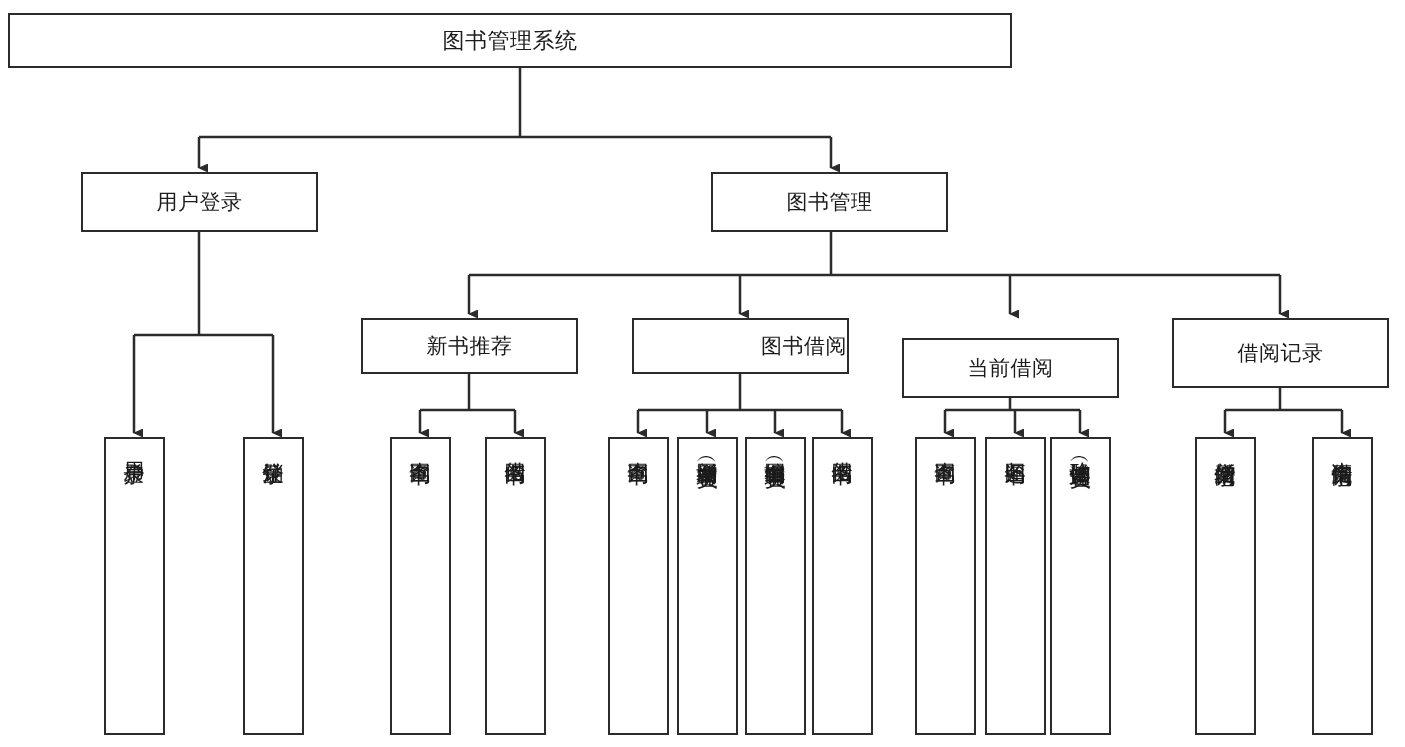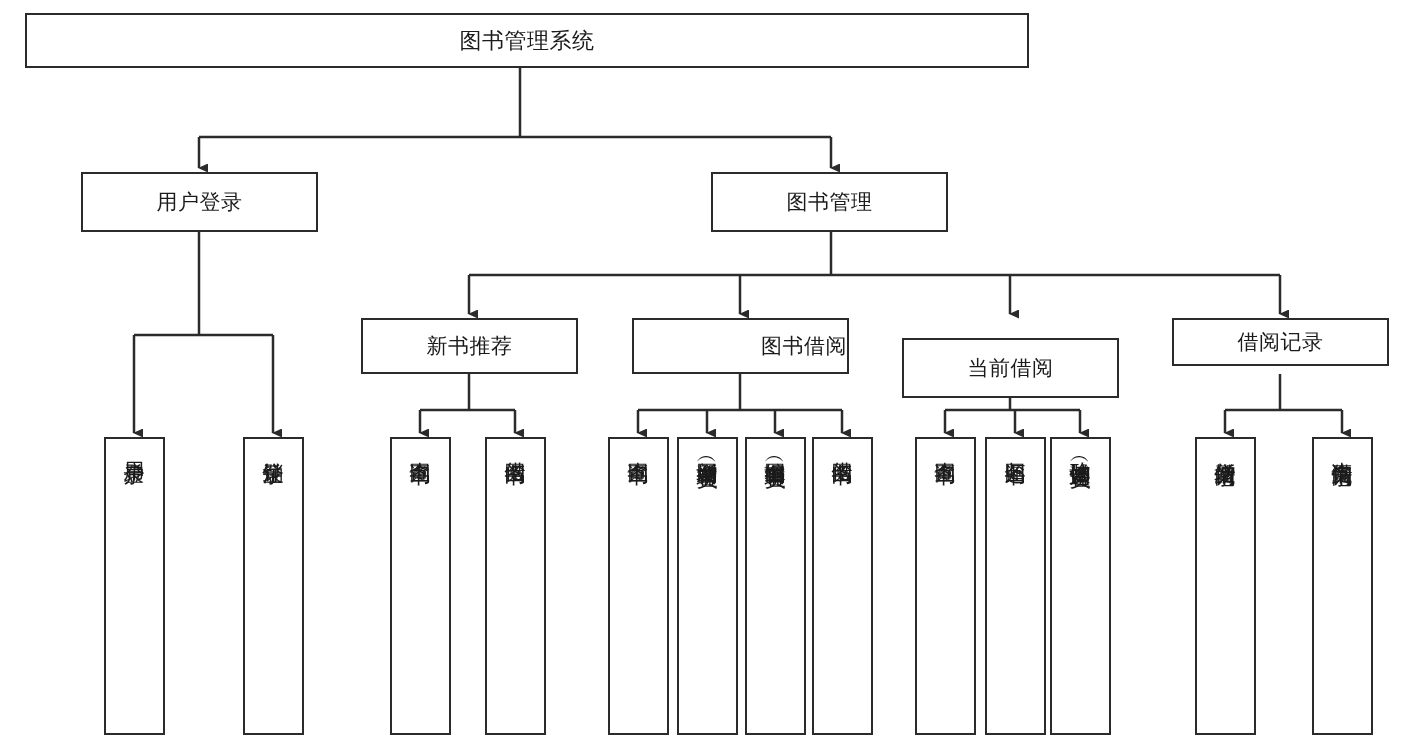--- a/index.html
+++ b/index.html
@@ -124,21 +124,21 @@
       <path d="M1015,410 L1015,433" marker-end="url(#arrowhead)"></path>
       <path d="M1080,410 L1080,433" marker-end="url(#arrowhead)"></path>
 
       <path d="M1280,374 L1280,410"></path>
       <path d="M1225,410 L1342,410"></path>
       <path d="M1225,410 L1225,433" marker-end="url(#arrowhead)"></path>
       <path d="M1342,410 L1342,433" marker-end="url(#arrowhead)"></path>
     </g>
   </svg>
 
-  <div class="node horiz root" style="left:25px; top:13px; width:1004px; height:55px;">
+  <div class="node horiz root" style="left:8px; top:13px; width:1004px; height:55px;">
     <span class="node-label">图书管理系统</span>
   </div>
 
   <div class="node horiz" style="left:81px; top:172px; width:237px; height:60px;">
     <span class="node-label">用户登录</span>
   </div>
 
   <div class="node horiz" style="left:711px; top:172px; width:237px; height:60px;">
     <span class="node-label">图书管理</span>
   </div>
@@ -148,21 +148,21 @@
   </div>
 
   <div class="node horiz" style="left:632px; top:318px; width:217px; height:56px;justify-content:flex-end;">
     <span class="node-label">图书借阅</span>
   </div>
 
   <div class="node horiz" style="left:902px; top:318px; width:217px; height:60px;margin-top:20px;">
     <span class="node-label">当前借阅</span>
   </div>
 
-  <div class="node horiz" style="left:1172px; top:318px; width:217px; height:48px;">
+  <div class="node horiz" style="left:1172px; top:318px; width:217px; height:70px;">
     <span class="node-label">借阅记录</span>
   </div>
 
   <div class="node leaf" style="left:104px; top:437px; width:61px; height:298px;">
     <span class="node-label">用户登录</span>
   </div>
 
   <div class="node leaf" style="left:243px; top:437px; width:61px; height:298px;">
     <span class="node-label">注销登录</span>
   </div>

